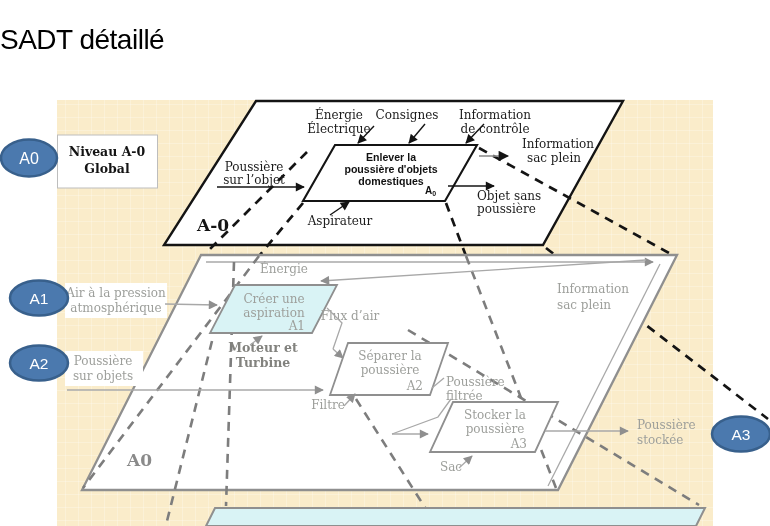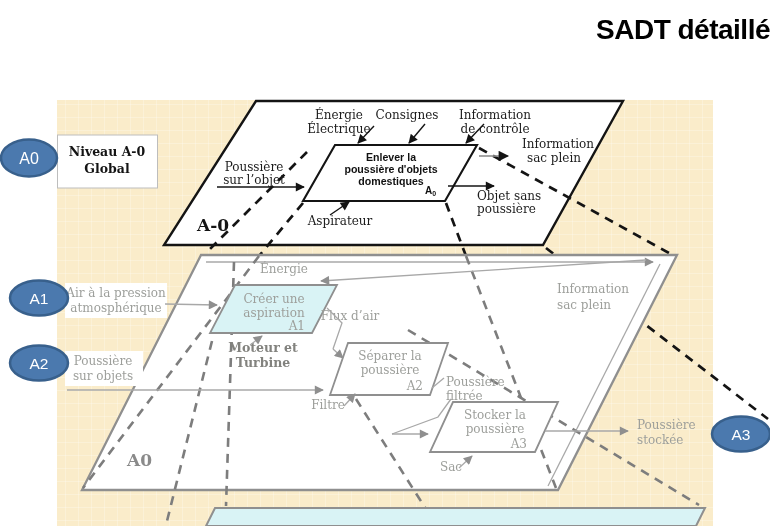--- a/index.html
+++ b/index.html
@@ -1,19 +1,19 @@
 <!DOCTYPE html>
 <html><head>
 <meta charset="utf-8">
 <style>
   html,body{margin:0;padding:0;background:#ffffff;}
   .stage{position:relative;width:770px;height:526px;background:#ffffff;overflow:hidden;
          font-family:"Liberation Sans",sans-serif;}
-  .title{position:absolute;top:14px;left:0;width:100%;text-align:right;
-         font-family:"Liberation Sans",sans-serif;font-weight:bold;font-size:28px;
+  .title{position:absolute;top:24px;left:0;width:100%;text-align:left;
+         font-family:"Liberation Sans",sans-serif;font-weight:normal;font-size:28px;
          color:#000;letter-spacing:-0.5px;}
   svg text{user-select:none;}
   .t-serif{font-family:"DejaVu Serif","Liberation Serif",serif;}
   .ink{fill:#1c1c1c;}
   .gray{fill:#9d9f9b;}
   .grayb{fill:#82827e;font-weight:bold;}
   .idblack{fill:#141414;font-weight:bold;}
   .idgray{fill:#8a8a8a;font-weight:bold;}
   .boxbold{font-family:"Liberation Sans",sans-serif;font-weight:bold;fill:#111;}
   .ovaltxt{font-family:"Liberation Sans",sans-serif;fill:#ffffff;}

